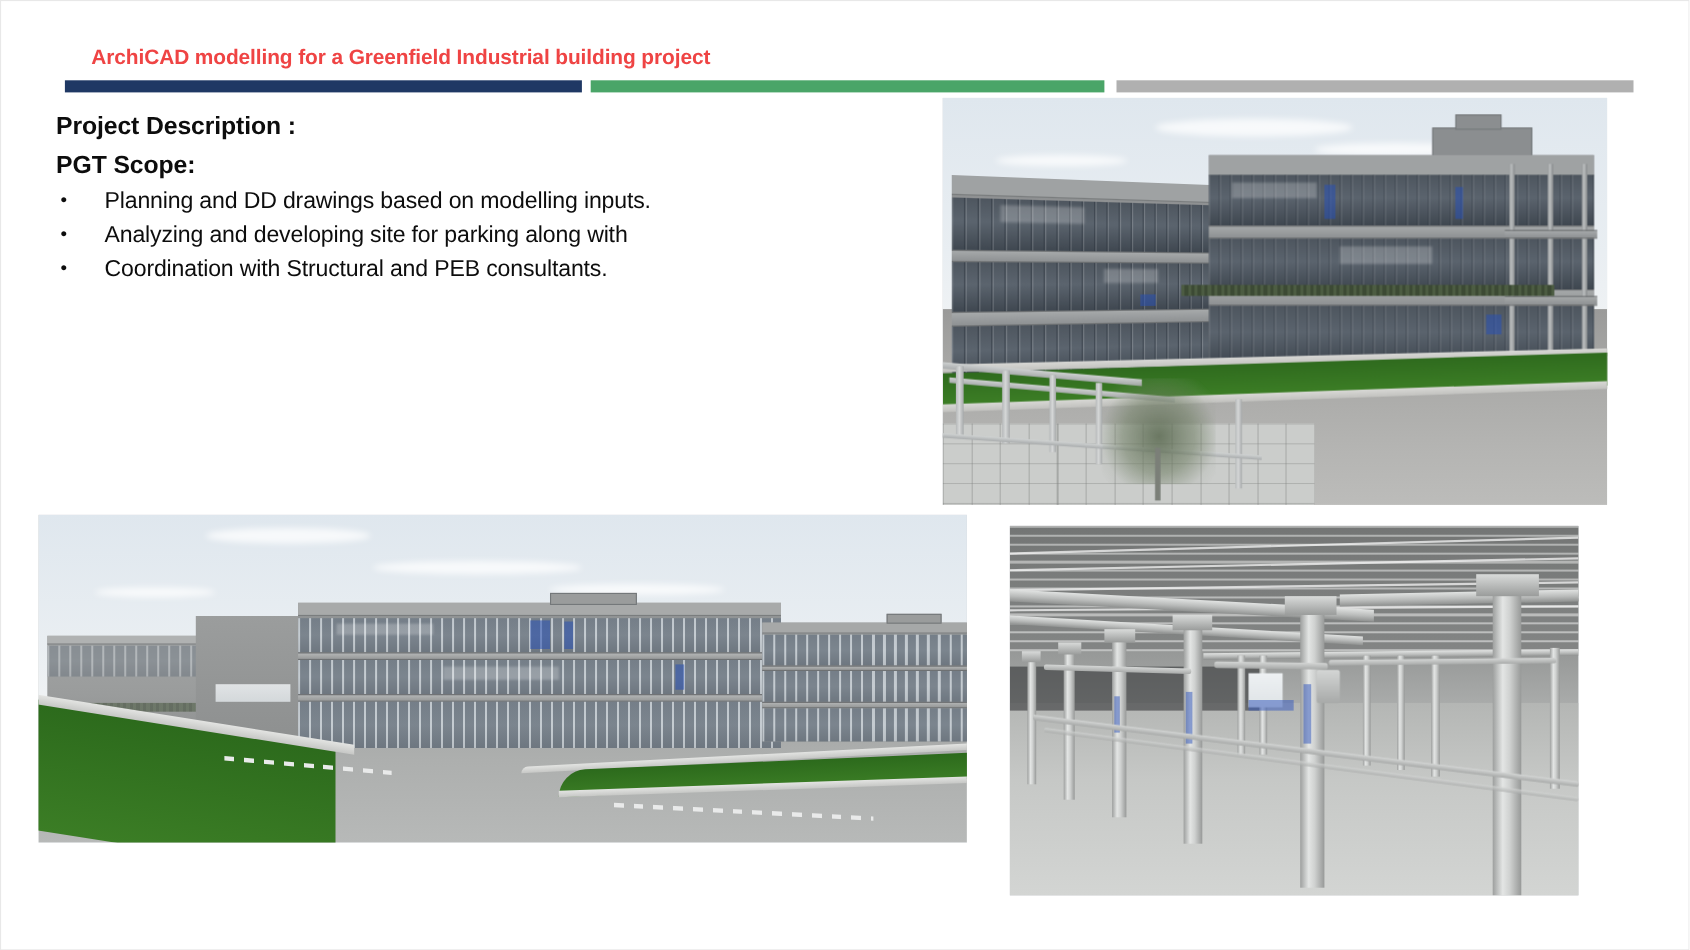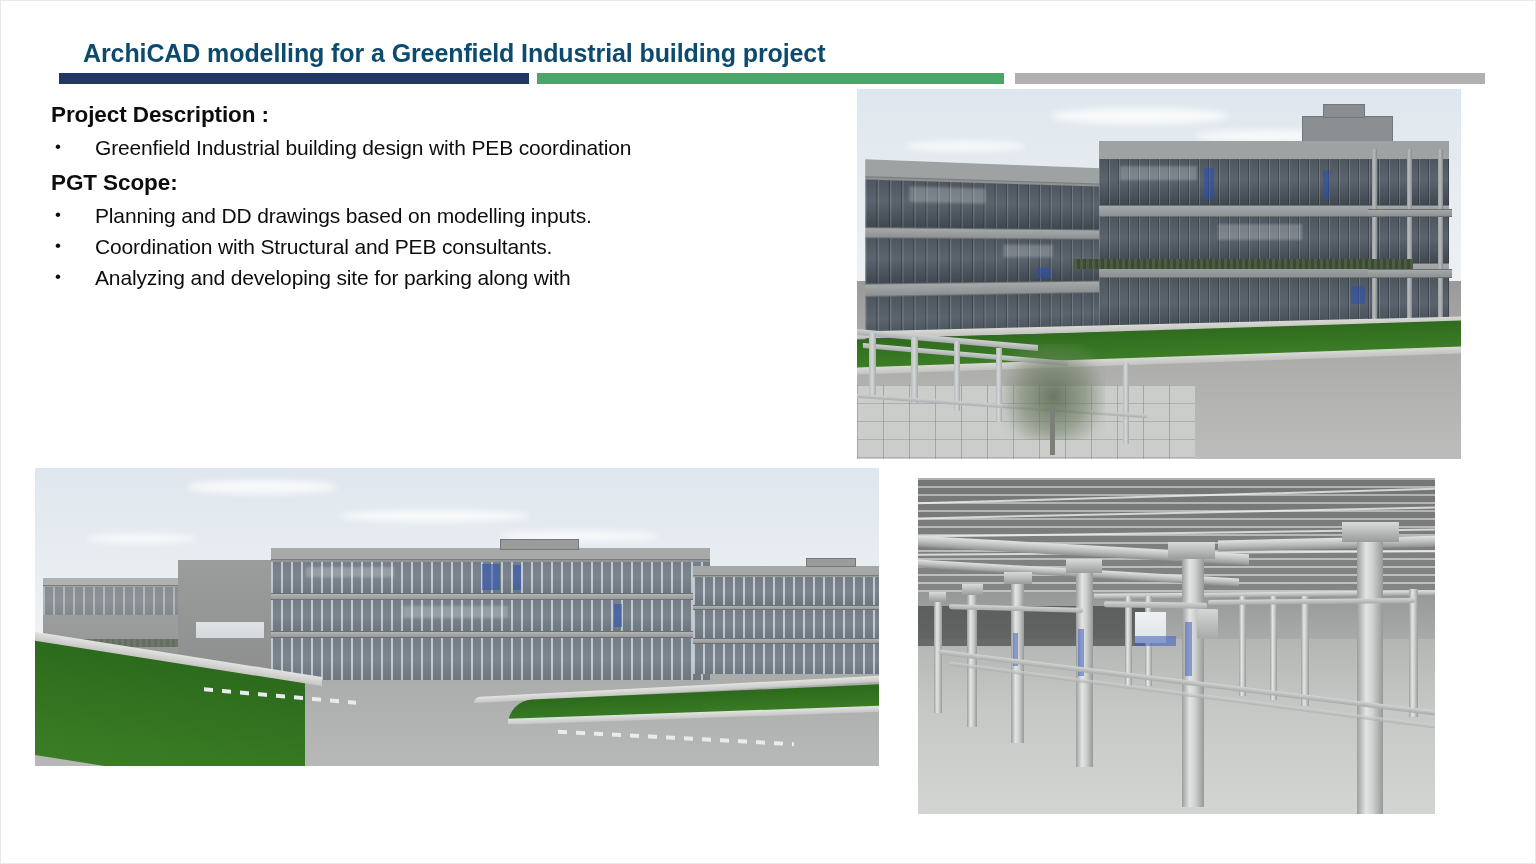--- a/index.html
+++ b/index.html
@@ -29,23 +29,23 @@
     position: absolute;
     left: 58px;
     top: 36px;
     width: 1430px;
     height: 52px;
   }
   #slide-title {
     position: absolute;
     left: 24px;
     top: 0px;
-    font-size: 25px;
+    font-size: 19px;
     font-weight: bold;
-    color: #0c4a6e;
+    color: #ef4444;
     letter-spacing: -0.1px;
     white-space: nowrap;
     line-height: 32px;
   }
   .rule {
     position: absolute;
     top: 36px;
     height: 11px;
   }
   #rule-navy  { left: 0px;   width: 470px; background: #1f3864; }
@@ -313,29 +313,28 @@
     <div class="rule" id="rule-navy"></div>
     <div class="rule" id="rule-green"></div>
     <div class="rule" id="rule-gray"></div>
   </div>
 
   <div id="text-col">
 
     <div class="heading">Project Description :</div>
 
     <ul class="bullet-list">
-      <li class="bullet-item">Greenfield Industrial building design with PEB coordination</li>
     </ul>
 
     <div class="heading" id="heading-pgt">PGT Scope:</div>
 
     <ul class="bullet-list">
       <li class="bullet-item">Planning and DD drawings based on modelling inputs.</li>
+      <li class="bullet-item">Analyzing and developing site for parking along with</li>
       <li class="bullet-item">Coordination with Structural and PEB consultants.</li>
-      <li class="bullet-item">Analyzing and developing site for parking along with</li>
     </ul>
   </div>
 
   <div class="render" id="img-topright">
     <div class="sky"></div>
     <div class="cloud" style="left:32%;top:5%;width:180px;height:16px;"></div>
     <div class="cloud" style="left:56%;top:11%;width:150px;height:12px;"></div>
     <div class="cloud" style="left:8%;top:14%;width:120px;height:10px;"></div>
 
     <div class="ground"></div>

